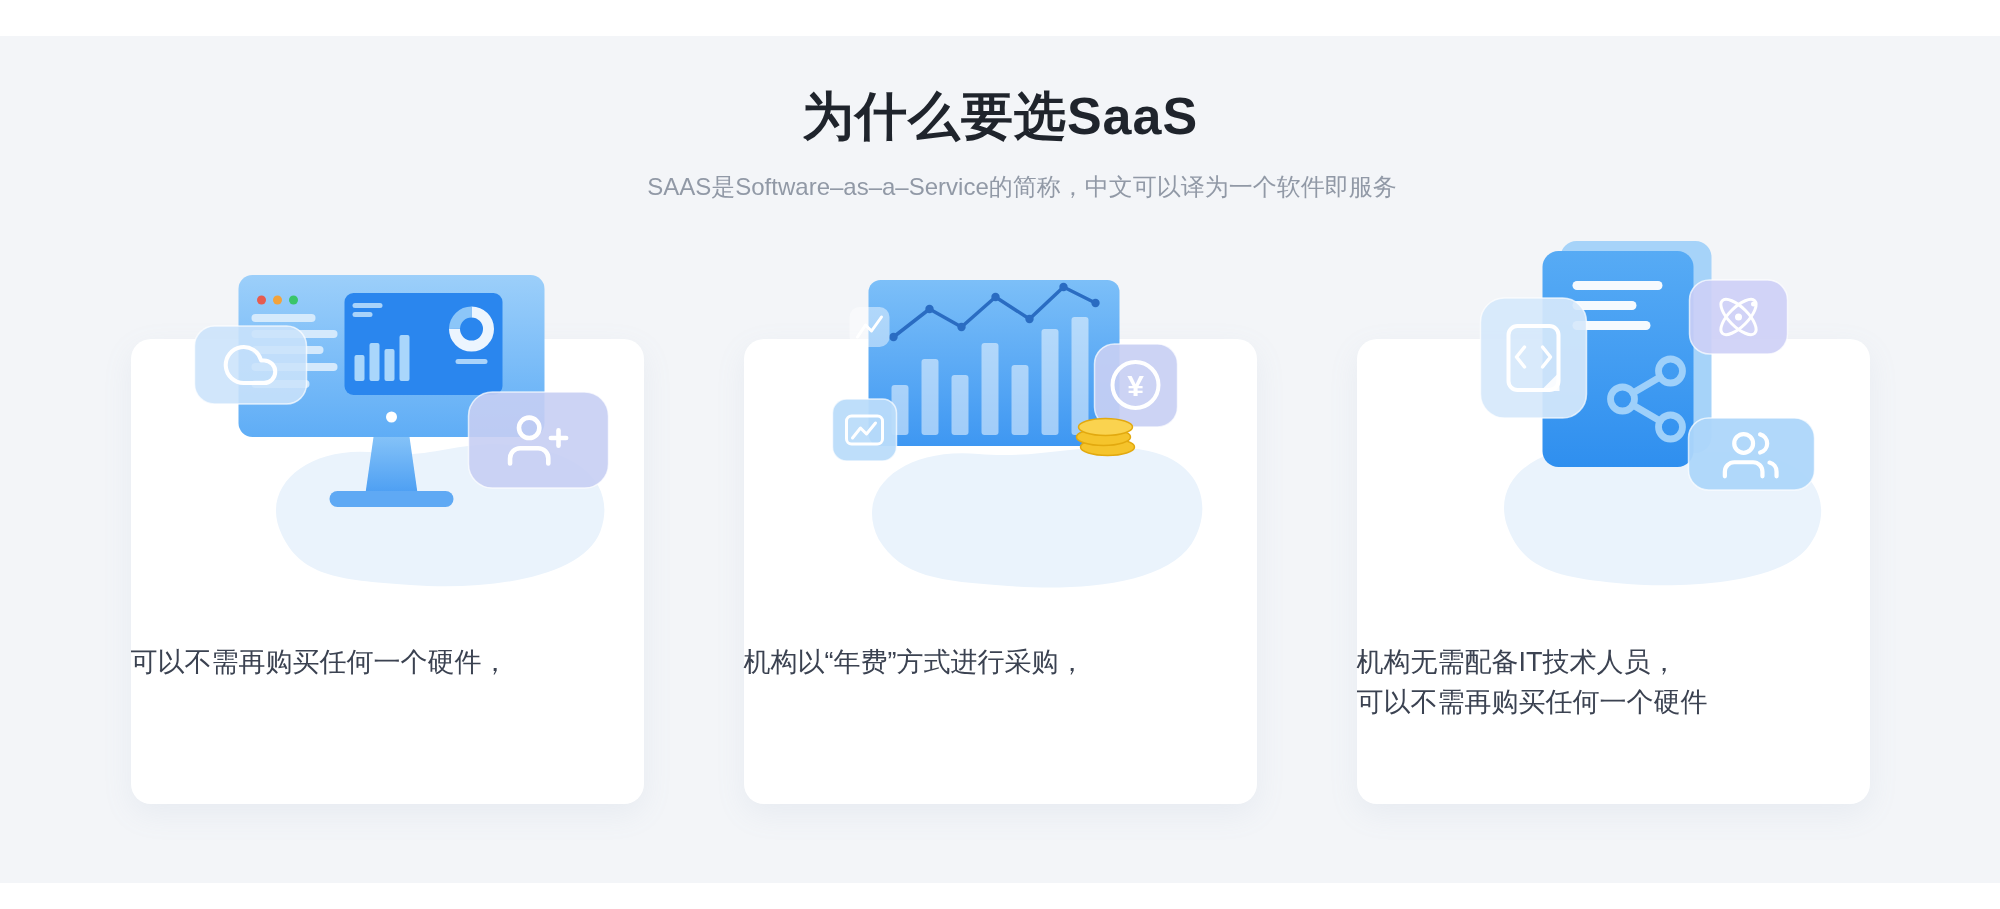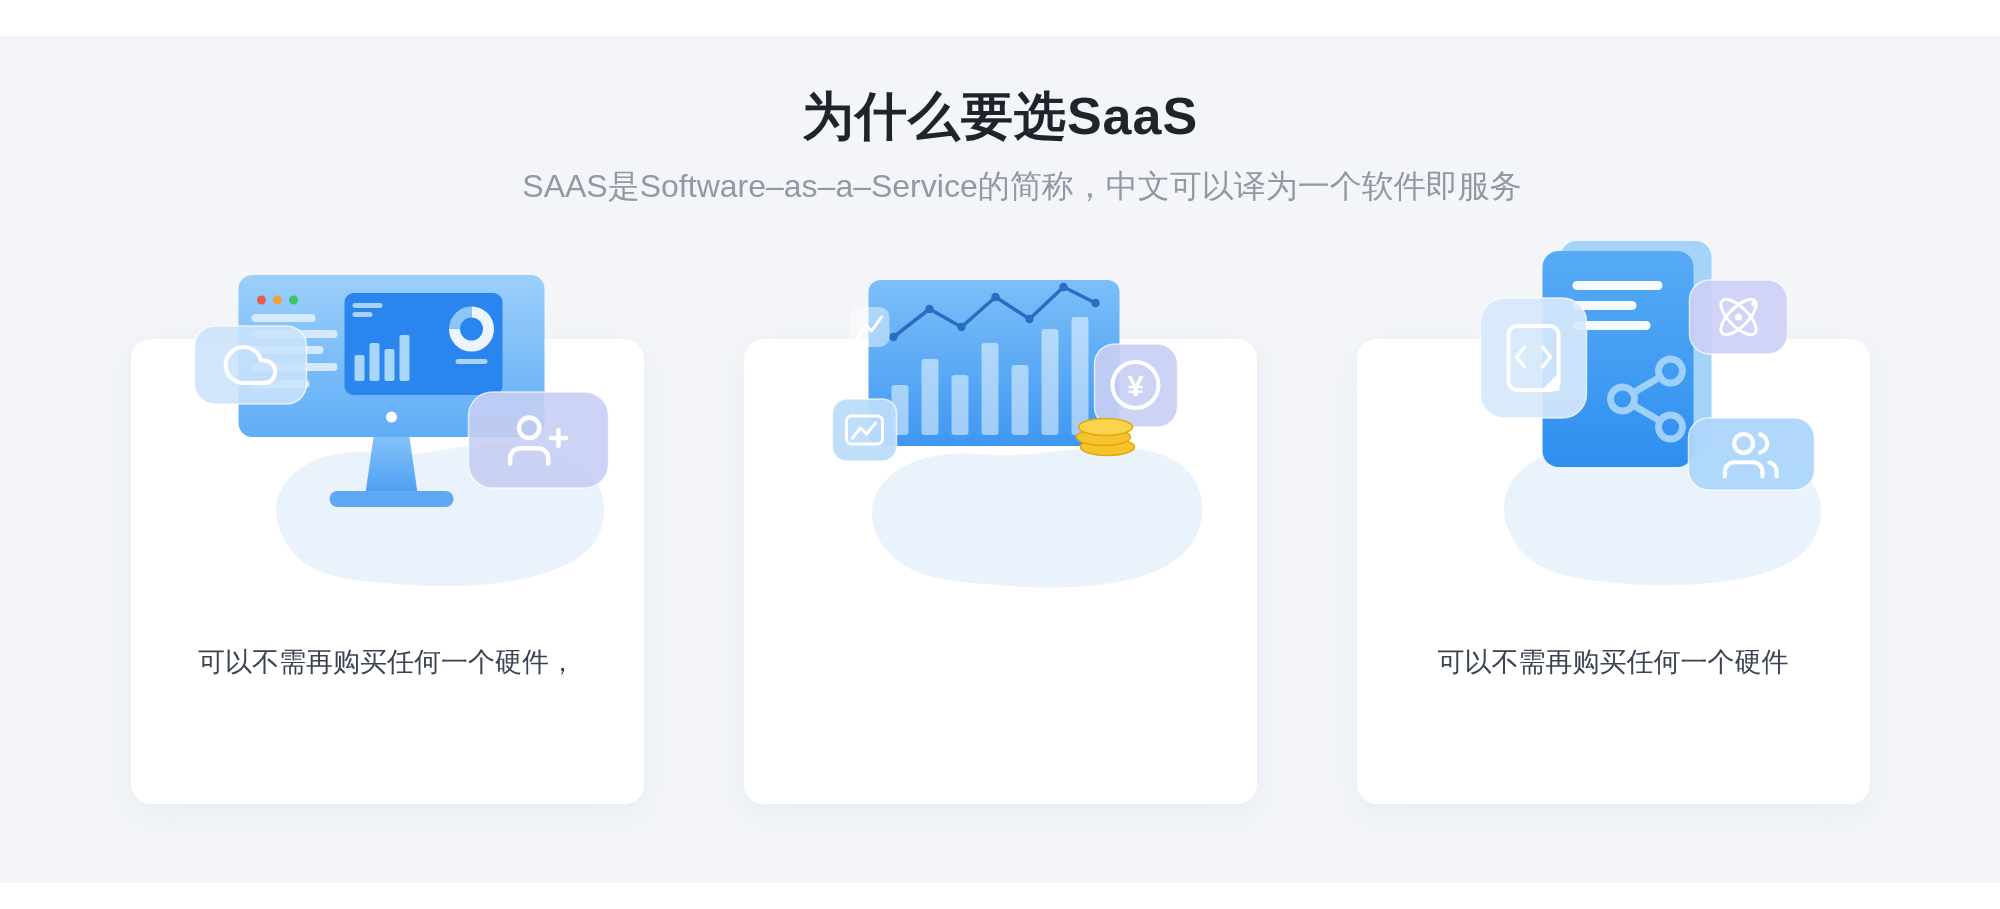--- a/index.html
+++ b/index.html
@@ -10,29 +10,29 @@
     overflow:hidden;
   }
   .top-band { height:36px; background:#ffffff; }
   .section { height:847px; background:#f3f5f8; }
   .header { text-align:center; padding-top:50px; }
   .title {
     font-size:52px; font-weight:bold; color:#1f242c;
     letter-spacing:1px; line-height:60px;
   }
   .subtitle {
-    margin-top:26px; font-size:32px; color:#9199a6; line-height:29px;margin-left:44px;
+    margin-top:26px; font-size:24px; color:#9199a6; line-height:29px;margin-left:44px;
   }
   .cards { display:flex; justify-content:center; gap:100px; margin-top:138px; }
   .card-col { position:relative; width:513px; }
   .card {
     position:relative; z-index:1;
     width:513px; height:465px; background:#ffffff; border-radius:20px;
     box-shadow:0 10px 30px rgba(140,160,190,0.10);
-    padding-top:303px; text-align:center;
+    padding-top:303px; 
   }
   .caption { font-size:27px; color:#3b4251; line-height:40px; }
   .illu {
     position:absolute; top:-100px; left:50%; transform:translateX(-50%);
     width:513px; height:360px; z-index:2; pointer-events:none;
   }
   .yuan-text { font-size:30px; font-weight:bold; fill:#ffffff; }
 </style>
 </head>
 <body>
@@ -113,20 +113,21 @@
             <line x1="20" y1="8" x2="20" y2="14"></line>
             <line x1="23" y1="11" x2="17" y2="11"></line>
           </g>
         </g>
       </svg>
     </div>
 
     <div class="card-col">
       <div class="card">
         <div class="caption">
+          <div>机构以“年费”方式进行采购，</div>
         </div>
       </div>
       <svg class="illu" viewBox="0 0 513 360">
         <defs>
           <linearGradient id="g2a" x1="0" y1="0" x2="0" y2="1">
             <stop offset="0" stop-color="#7CBFF8"></stop>
               <stop offset="1" stop-color="#3E97F2"></stop>
           </linearGradient>
         </defs>
         <path fill="#EAF3FC" d="M135 300 C110 250 160 208 235 215 C300 221 350 200 405 212 C460 224 470 270 448 305 C420 347 330 352 265 347 C195 342 158 338 135 300 Z"></path>
@@ -172,20 +173,21 @@
           <ellipse cx="364" cy="208" rx="27" ry="8.5" fill="#F5C42C" stroke="#E2A90F" stroke-width="1.5"></ellipse>
           <ellipse cx="360" cy="198" rx="27" ry="8.5" fill="#F5C42C" stroke="#E2A90F" stroke-width="1.5"></ellipse>
           <ellipse cx="362" cy="188" rx="27" ry="8.5" fill="#FAD34F" stroke="#E2A90F" stroke-width="1.5"></ellipse>
         </g>
       </svg>
     </div>
 
     <div class="card-col">
       <div class="card">
         <div class="caption">
+          <div>机构无需配备IT技术人员，</div>
           <div>可以不需再购买任何一个硬件</div>
         </div>
       </div>
       <svg class="illu" viewBox="0 0 513 360">
         <defs>
           <linearGradient id="g3a" x1="0" y1="0" x2="0" y2="1">
             <stop offset="0" stop-color="#57ABF5"></stop>
               <stop offset="1" stop-color="#2F8FEF"></stop>
           </linearGradient>
         </defs>

